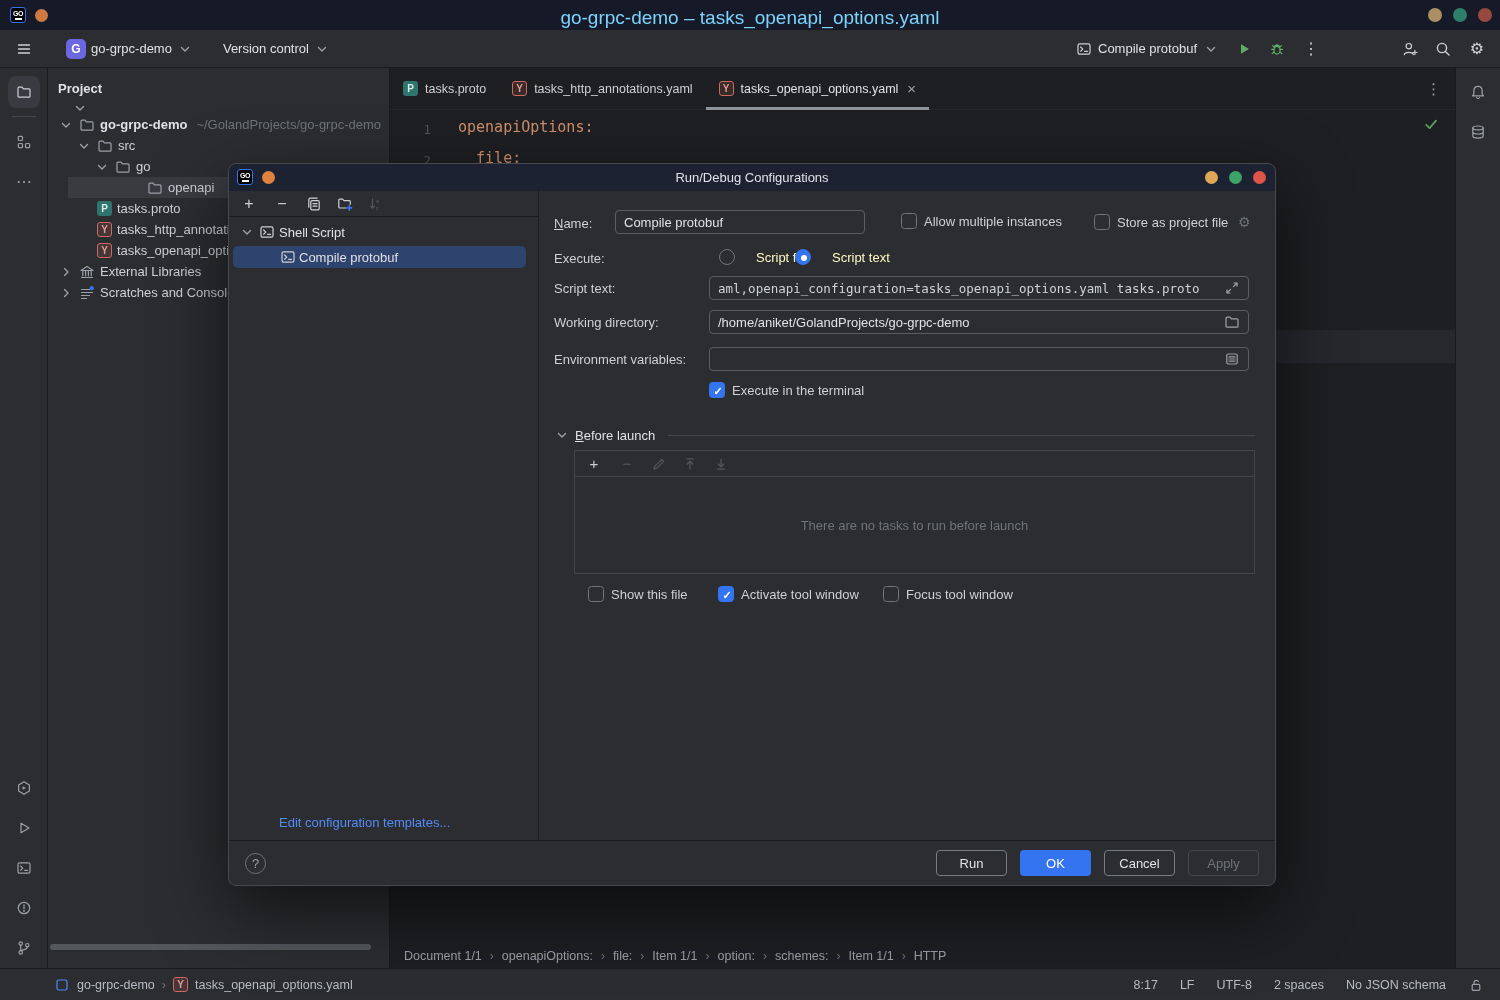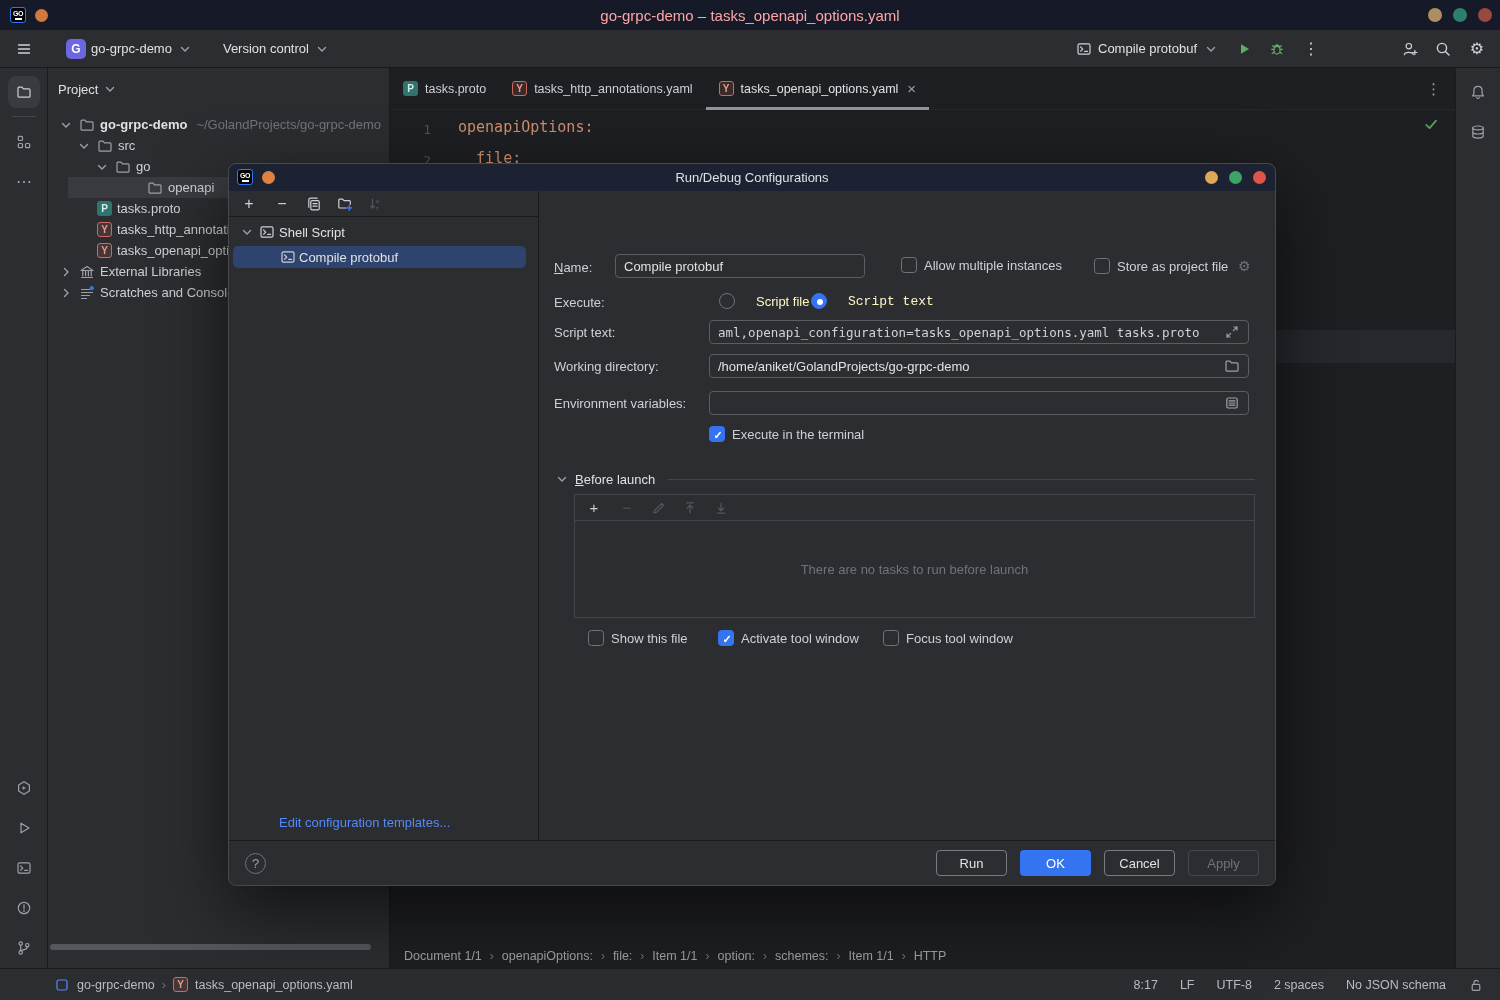--- a/index.html
+++ b/index.html
@@ -20,41 +20,41 @@
 
   .dot { border-radius:50%; flex:none; }
 
   .fbadge { width:15px; height:15px; border-radius:3px; font-size:10px; font-weight:700; display:inline-flex; align-items:center; justify-content:center; flex:none; }
   .fbadge.p { background:#2f756d; color:#d6ebe8; }
   .fbadge.y { border:1px solid #cf6860; color:#e89a90; background:rgba(207,104,96,.16); }
 
   
   .titlebar { position:absolute; left:0; top:0; width:1500px; height:30px; background:#161a28; }
   .titlebar .left { position:absolute; left:10px; top:7px; display:flex; gap:9px; align-items:center; }
-  .titlebar .title { position:absolute; left:0; right:0; top:7px; text-align:center; color:#fca5a5; font-size:15px; }
+  .titlebar .title { position:absolute; left:0; right:0; top:7px; text-align:center; color:#7dd3fc; font-size:19px; }
   .titlebar .dots { position:absolute; right:8px; top:8px; display:flex; gap:11px; }
   .titlebar .dots .dot { width:14px; height:14px; }
 
   
   .toolbar { position:absolute; left:0; top:30px; width:1500px; height:38px; background:#2b2d30; border-bottom:1px solid #1a1b1e; display:flex; align-items:center; }
   .toolbar .seg { display:flex; align-items:center; gap:8px; }
   .gbadge { width:20px; height:20px; border-radius:5px; background:#6c67e0; color:#fff; font-size:12px; font-weight:700; display:flex; align-items:center; justify-content:center; }
   .tb-item { display:flex; align-items:center; gap:5px; color:#dfe1e5; cursor:default; }
   .toolbar .right { margin-left:auto; display:flex; align-items:center; gap:17px; padding-right:14px; }
   .runwidget { display:flex; align-items:center; gap:6px; color:#dfe1e5; }
 
   
   .left-stripe { position:absolute; left:0; top:68px; bottom:32px; width:48px; background:#2b2d30; border-right:1px solid #1a1b1e; }
   .stripe-btn { position:absolute; left:8px; width:32px; height:32px; border-radius:8px; display:flex; align-items:center; justify-content:center; }
   .stripe-btn.sel { background:#393b40; }
   .stripe-div { position:absolute; left:12px; width:24px; height:1px; background:#43454a; }
 
   
   .project-panel { position:absolute; left:48px; top:68px; bottom:32px; width:342px; background:#2b2d30; border-right:1px solid #1a1b1e; overflow:hidden; }
-  .pp-header { position:absolute; left:10px; top:13px; display:flex; align-items:center; gap:4px; font-weight:400; color:#dfe1e5; }
+  .pp-header { position:absolute; left:10px; top:13px; display:flex; align-items:center; gap:4px; font-weight:700; color:#dfe1e5;flex-direction:column; }
   .tree { position:absolute; left:0; right:0; top:46px; }
   .trow { height:21px; display:flex; align-items:center; gap:5px; color:#ced0d6; white-space:nowrap; }
   .trow .hint { color:#6f737a; margin-left:4px; }
   .trow.sel { background:#393b40;margin-left:20px; }
   .trow .b { font-weight:700; color:#dfe1e5; }
   .chev-slot { width:16px; flex:none; }
   .hscroll { position:absolute; left:2px; right:18px; bottom:18px; height:6px; border-radius:3px; background:#54575c; }
 
   
   .editor-area { position:absolute; left:390px; top:68px; right:45px; bottom:32px; background:#1e1f22; }
@@ -88,21 +88,21 @@
   .dlg-title .txt { position:absolute; left:0; right:0; top:6px; text-align:center; color:#dfe1e5; font-size:13px; }
   .dlg-title .dots { position:absolute; right:9px; top:7px; display:flex; gap:11px; }
   .dlg-title .dots .dot { width:13px; height:13px; }
 
   .dlg-left { position:absolute; left:0; top:27px; bottom:45px; width:310px; border-right:1px solid #1a1b1e; }
   .dlg-ltb { position:absolute; left:0; right:0; top:0; height:26px; border-bottom:1px solid #1a1b1e; display:flex; align-items:center; gap:15px; padding:0 11px; }
   .dlg-tree-group { position:absolute; left:10px; top:33px; display:flex; align-items:center; gap:4px; color:#dfe1e5; }
   .dlg-tree-sel { position:absolute; left:4px; right:12px; top:55px; height:22px; background:#2e436e; border-radius:5px; display:flex; align-items:center; gap:3px; padding-left:47px; color:#dfe1e5; }
   .edit-templates { position:absolute; left:10px; bottom:10px; color:#548af7;margin-left:40px; }
 
-  .dlg-form { position:absolute; left:310px; top:27px; right:0; bottom:45px;margin-top:44px; }
+  .dlg-form { position:absolute; left:310px; top:27px; right:0; bottom:45px; }
   .flabel { position:absolute; color:#ced0d6; }
   .mnemonic { display:inline-block; }
   .mnemonic::first-letter { text-decoration:underline; }
   .fld { position:absolute; height:24px; background:#2b2d30; border:1px solid #5a5d63; border-radius:4px; display:flex; align-items:center; padding:0 8px; color:#dfe1e5; }
   .fld .mono { font-family:"DejaVu Sans Mono", monospace; font-size:12.5px; color:#cfd2d8; white-space:nowrap; overflow:hidden; }
   .fld .tail-ic { margin-left:auto; }
 
   .cb { position:absolute; display:flex; align-items:center; gap:7px; color:#ced0d6; }
   .box { width:16px; height:16px; border:1.5px solid #6f737a; border-radius:3.5px; flex:none; position:relative; }
   .box.on { background:#3574f0; border-color:#3574f0; }
@@ -560,21 +560,21 @@
         <span class="box"></span>
         <span>Store as project file</span>
         <span class="glyph" style="color:#6f737a;font-size:14px;">⚙</span>
       </label>
 
       <span class="flabel" style="left:15px;top:60px;">Execute:</span>
       <label class="radio" style="left:180px;top:58px;">
         <span class="rdot"></span>
         <span>Script file</span>
       </label>
-      <label class="radio" style="left:272px;top:58px;font-family:Liberation Mono, monospace;">
+      <label class="radio" style="left:256px;top:58px;">
         <span class="rdot on"></span>
         <span>Script text</span>
       </label>
 
       <span class="flabel" style="left:15px;top:90px;">Script text:</span>
       <div class="fld" style="left:170px;top:85px;right:26px;">
         <span class="mono">aml,openapi_configuration=tasks_openapi_options.yaml tasks.proto</span>
         <span class="ic tail-ic">
             <svg width="16" height="16" viewBox="0 0 16 16" fill="none" stroke="currentColor" stroke-width="1.2" stroke-linecap="round" stroke-linejoin="round">
               <path d="M9.4 6.6 13 3M13 3h-3.1M13 3v3.1M6.6 9.4 3 13M3 13h3.1M3 13V9.9"></path>

